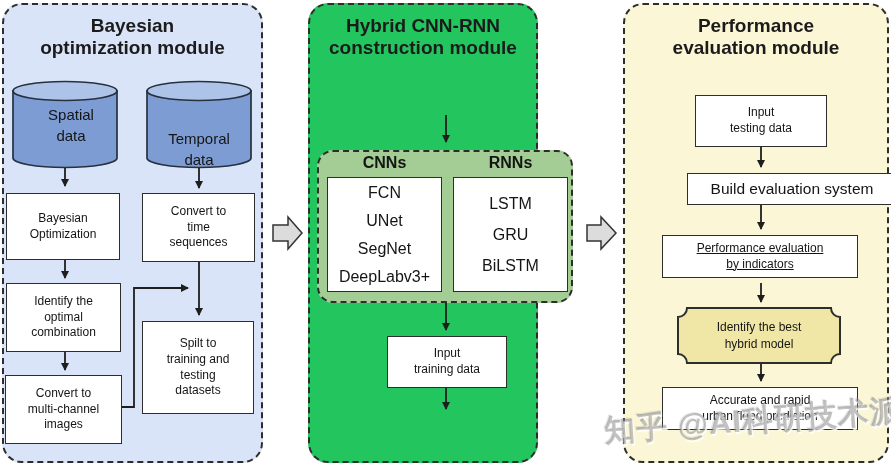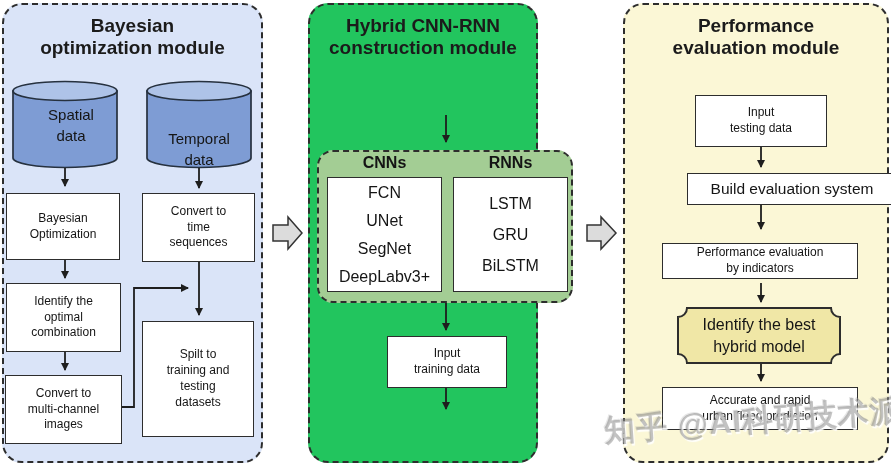--- a/index.html
+++ b/index.html
@@ -35,21 +35,21 @@
   }
   .nnlist {
     position:absolute; box-sizing:border-box; background:#ffffff;
     border:1.8px solid #2d2d2d; display:flex; flex-direction:column;
     align-items:center; justify-content:center; text-align:center;
     font-size:16px; color:#151515;
   }
   .nnlist div { line-height:28px; }
   .plaque-label {
     position:absolute; display:flex; align-items:center; justify-content:center;
-    text-align:center; white-space:pre-line; font-size:16px; line-height:1.35; color:#151515;
+    text-align:center; white-space:pre-line; font-size:12px; line-height:1.35; color:#151515;
   }
   .watermark {
     position:absolute; left:604px; top:400px; width:295px;
     font-size:31px; font-weight:bold; letter-spacing:1px; white-space:nowrap;
     color:rgba(125,125,125,0.45);
     text-shadow:1px 2px 1px rgba(255,255,255,0.9), -1px -1px 0 rgba(160,160,160,0.25);
     transform:rotate(-4deg); z-index:6;
   }
 </style>
 </head>
@@ -124,21 +124,21 @@
 data</div>
 
   <div class="box" style="left:6px; top:193px; width:114px; height:67px;">Bayesian
 Optimization</div>
   <div class="box" style="left:142px; top:193px; width:113px; height:69px;">Convert to
 time
 sequences</div>
   <div class="box" style="left:6px; top:283px; width:115px; height:69px;">Identify the
 optimal
 combination</div>
-  <div class="box" style="left:142px; top:321px; width:112px; height:116px;">Spilt to
+  <div class="box" style="left:142px; top:321px; width:112px; height:93px;">Spilt to
 training and
 testing
 datasets</div>
   <div class="box" style="left:5px; top:375px; width:117px; height:69px;">Convert to
 multi-channel
 images</div>
 
 
   <div class="grp-header" style="left:327px; top:154px; width:115px;">CNNs</div>
   <div class="grp-header" style="left:453px; top:154px; width:115px;">RNNs</div>
@@ -155,21 +155,21 @@
     <div style="line-height:31px;">GRU</div>
     <div style="line-height:31px;">BiLSTM</div>
   </div>
 
   <div class="box" style="left:387px; top:336px; width:120px; height:52px;">Input
 training data</div>
 
   <div class="box" style="left:695px; top:95px; width:132px; height:52px;">Input
 testing data</div>
   <div class="box" style="left:657px; top:173px; width:210px; height:32px; font-size:15.5px;margin-left:30px;">Build evaluation system</div>
-  <div class="box" style="left:662px; top:243px; width:196px; height:36px;">Performance evaluation
+  <div class="box" style="left:662px; top:235px; width:196px; height:43px;text-decoration:underline;">Performance evaluation
 by indicators</div>
 
   <div class="plaque-label" style="left:678px; top:308px; width:162px; height:55px;">Identify the best
 hybrid model</div>
 
   <div class="box" style="left:662px; top:387px; width:196px; height:43px;">Accurate and rapid
 urban flood prediction</div>
 
   <div class="watermark">知乎 @AI科研技术派</div>
 

